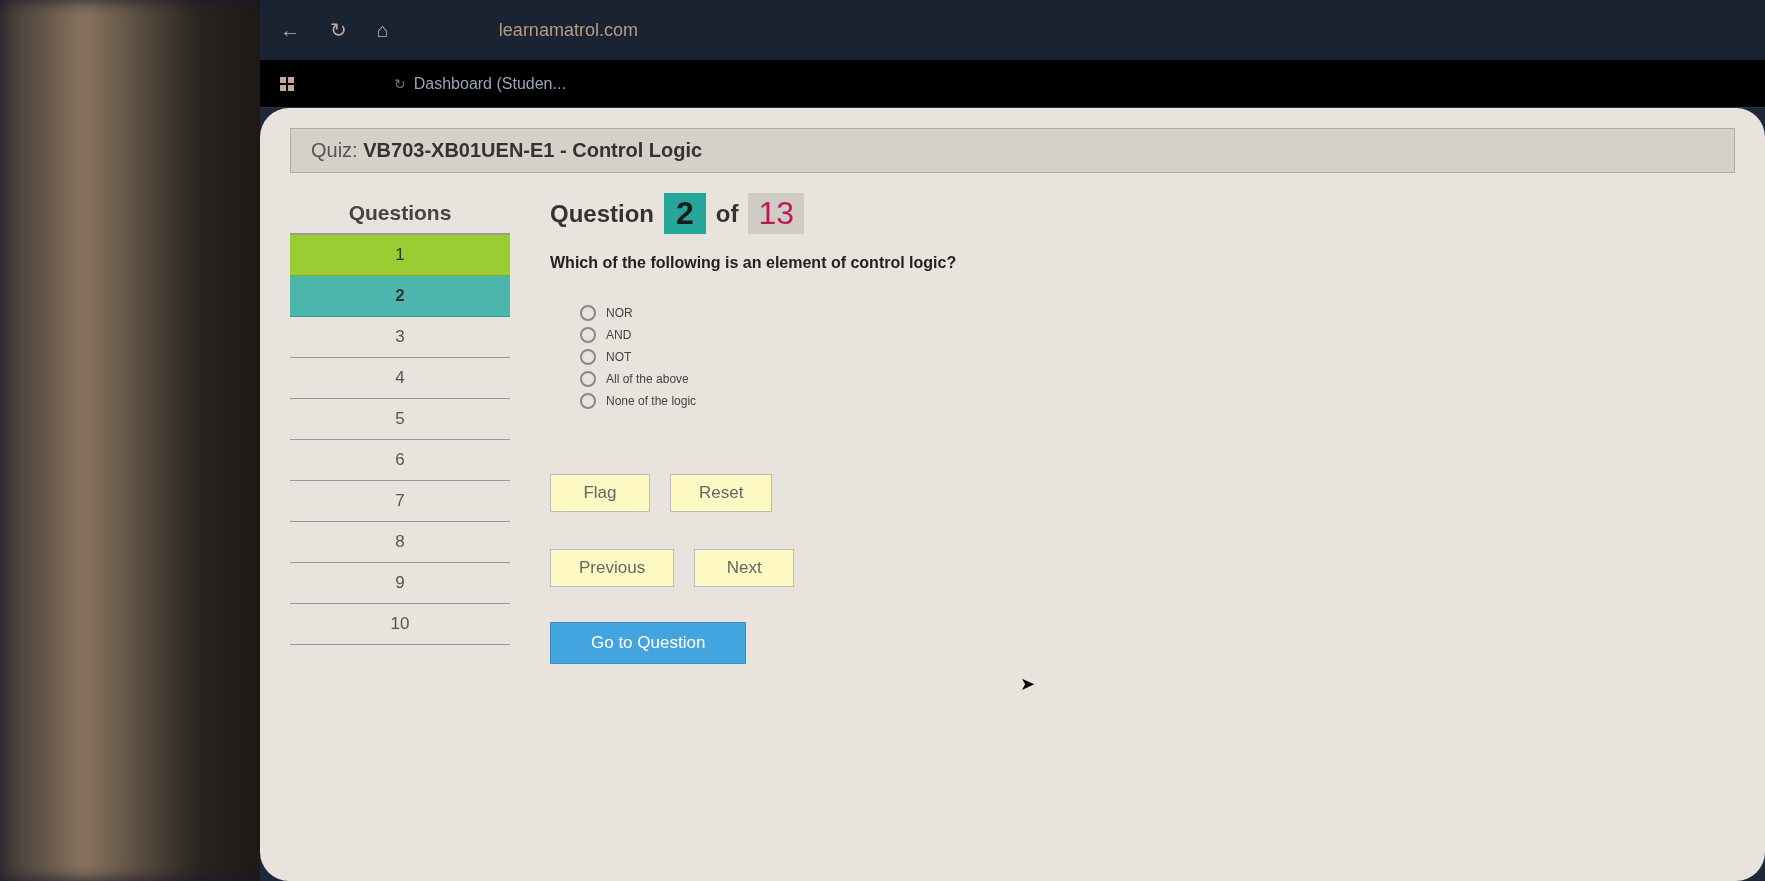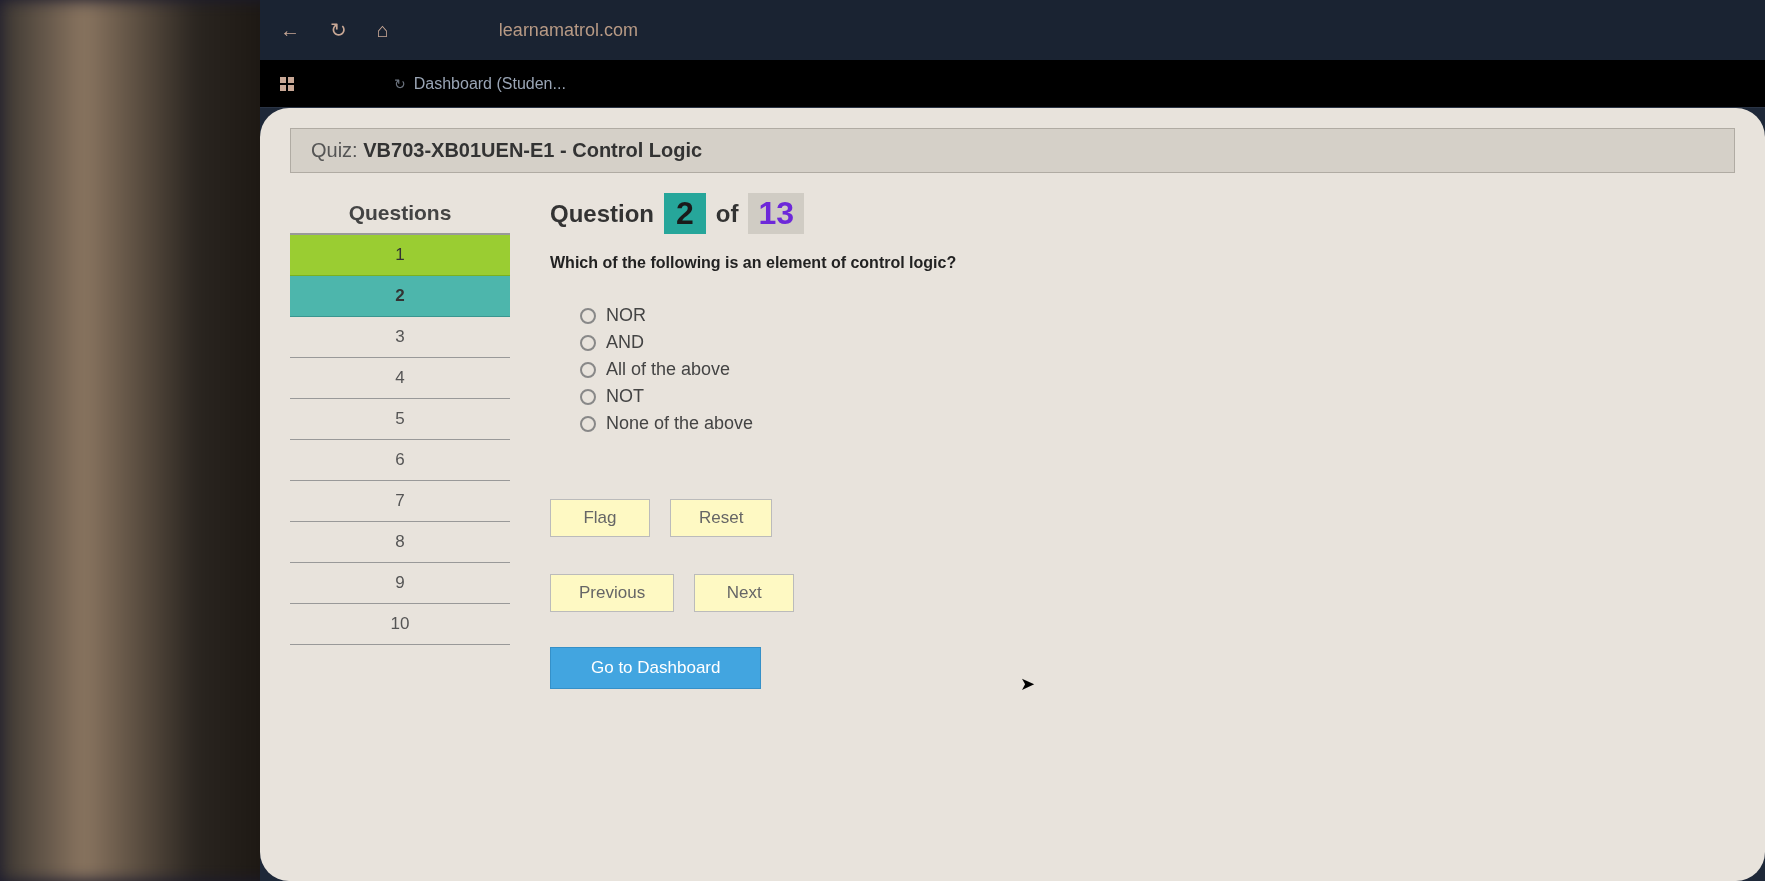--- a/index.html
+++ b/index.html
@@ -149,41 +149,41 @@
     }
     .question-counter .num-current {
       background: #26a69a;
       color: #1a1a1a;
       padding: 2px 12px;
       font-size: 32px;
       font-weight: bold;
     }
     .question-counter .num-total {
       background: #d0ccc4;
-      color: #6d28d9;
+      color: #be185d;
       padding: 2px 10px;
       font-size: 32px;
-      font-weight: bold;
+      font-weight: normal;
     }
     .question-text {
       font-size: 16px;
       font-weight: bold;
       color: #222;
       margin-bottom: 30px;
     }
     .options {
       margin-left: 30px;
       margin-bottom: 40px;
     }
     .option {
       display: flex;
       align-items: center;
       gap: 10px;
       padding: 3px 0;
-      font-size: 18px;
+      font-size: 12px;
       color: #444;
       cursor: pointer;
       text-align: right;
     }
     .option .radio {
       width: 16px; height: 16px;
       border: 2px solid #888;
       border-radius: 50%;
       display: inline-block;
       flex-shrink: 0;
@@ -285,41 +285,41 @@
             <div class="option">
               <span class="radio"></span>
               <span>NOR</span>
             </div>
             <div class="option">
               <span class="radio"></span>
               <span>AND</span>
             </div>
             <div class="option">
               <span class="radio"></span>
+              <span>NOT</span>
+            </div>
+            <div class="option">
+              <span class="radio"></span>
               <span>All of the above</span>
             </div>
             <div class="option">
               <span class="radio"></span>
-              <span>NOT</span>
-            </div>
-            <div class="option">
-              <span class="radio"></span>
-              <span>None of the above</span>
+              <span>None of the logic</span>
             </div>
           </div>
 
         <div class="button-row">
           <button class="btn">Flag</button>
           <button class="btn">Reset</button>
         </div>
         <div class="button-row">
           <button class="btn">Previous</button>
           <button class="btn">Next</button>
         </div>
-        <button class="btn btn-primary">Go to Dashboard</button>
+        <button class="btn btn-primary">Go to Question</button>
 
       </div>
     </div>
 
     <div class="cursor-pointer">➤</div>
 
   </div>
 </div>
 
 </body></html>

